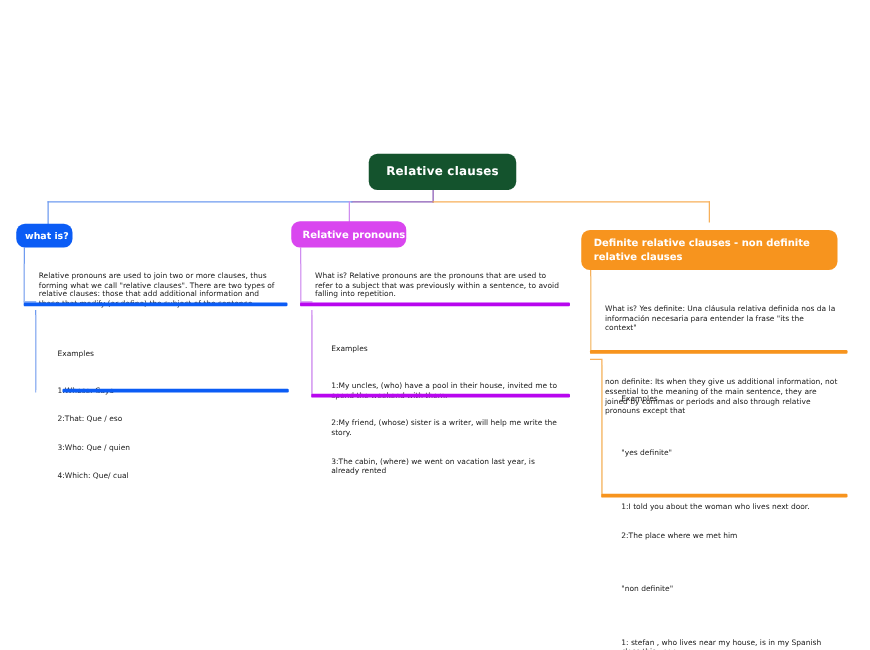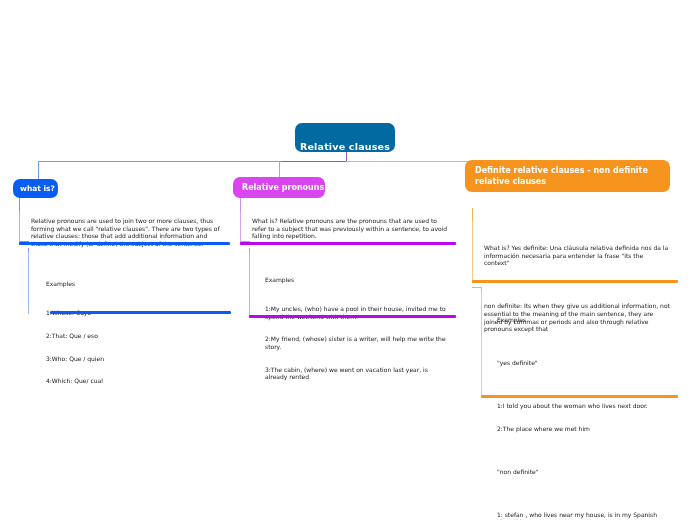--- a/index.html
+++ b/index.html
@@ -15,41 +15,40 @@
   .node{
     position:absolute;
     border-radius:7px;
     color:#ffffff;
     font-weight:bold;
     display:flex;
     align-items:center;
     box-sizing:border-box;
   }
   .node-root{
-    left:295px;top:123px;width:100px;height:29px;
-    background:#0369a1;
+    left:295px;top:123px;width:118px;height:29px;
+    background:#14532d;
     justify-content:center;
     font-size:9.5px;
     letter-spacing:.2px;
-    align-items:flex-end;
   }
   .node-blue{
     left:13px;top:179px;width:45px;height:19px;
     background:#0b5cf5;
     padding-left:7px;
     font-size:7.5px;
   }
   .node-magenta{
     left:233px;top:177px;width:92px;height:21px;
     background:#d946ef;
     padding-left:9px;
     font-size:8px;
   }
   .node-orange{
-    left:465px;top:160px;width:205px;height:32px;
+    left:465px;top:184px;width:205px;height:32px;
     background:#f7941e;
     padding-left:10px;padding-right:8px;
     font-size:8px;
     line-height:11px;
     align-items:center;
   }
 
   
   .line{position:absolute;}
   .h{height:1.4px;}

